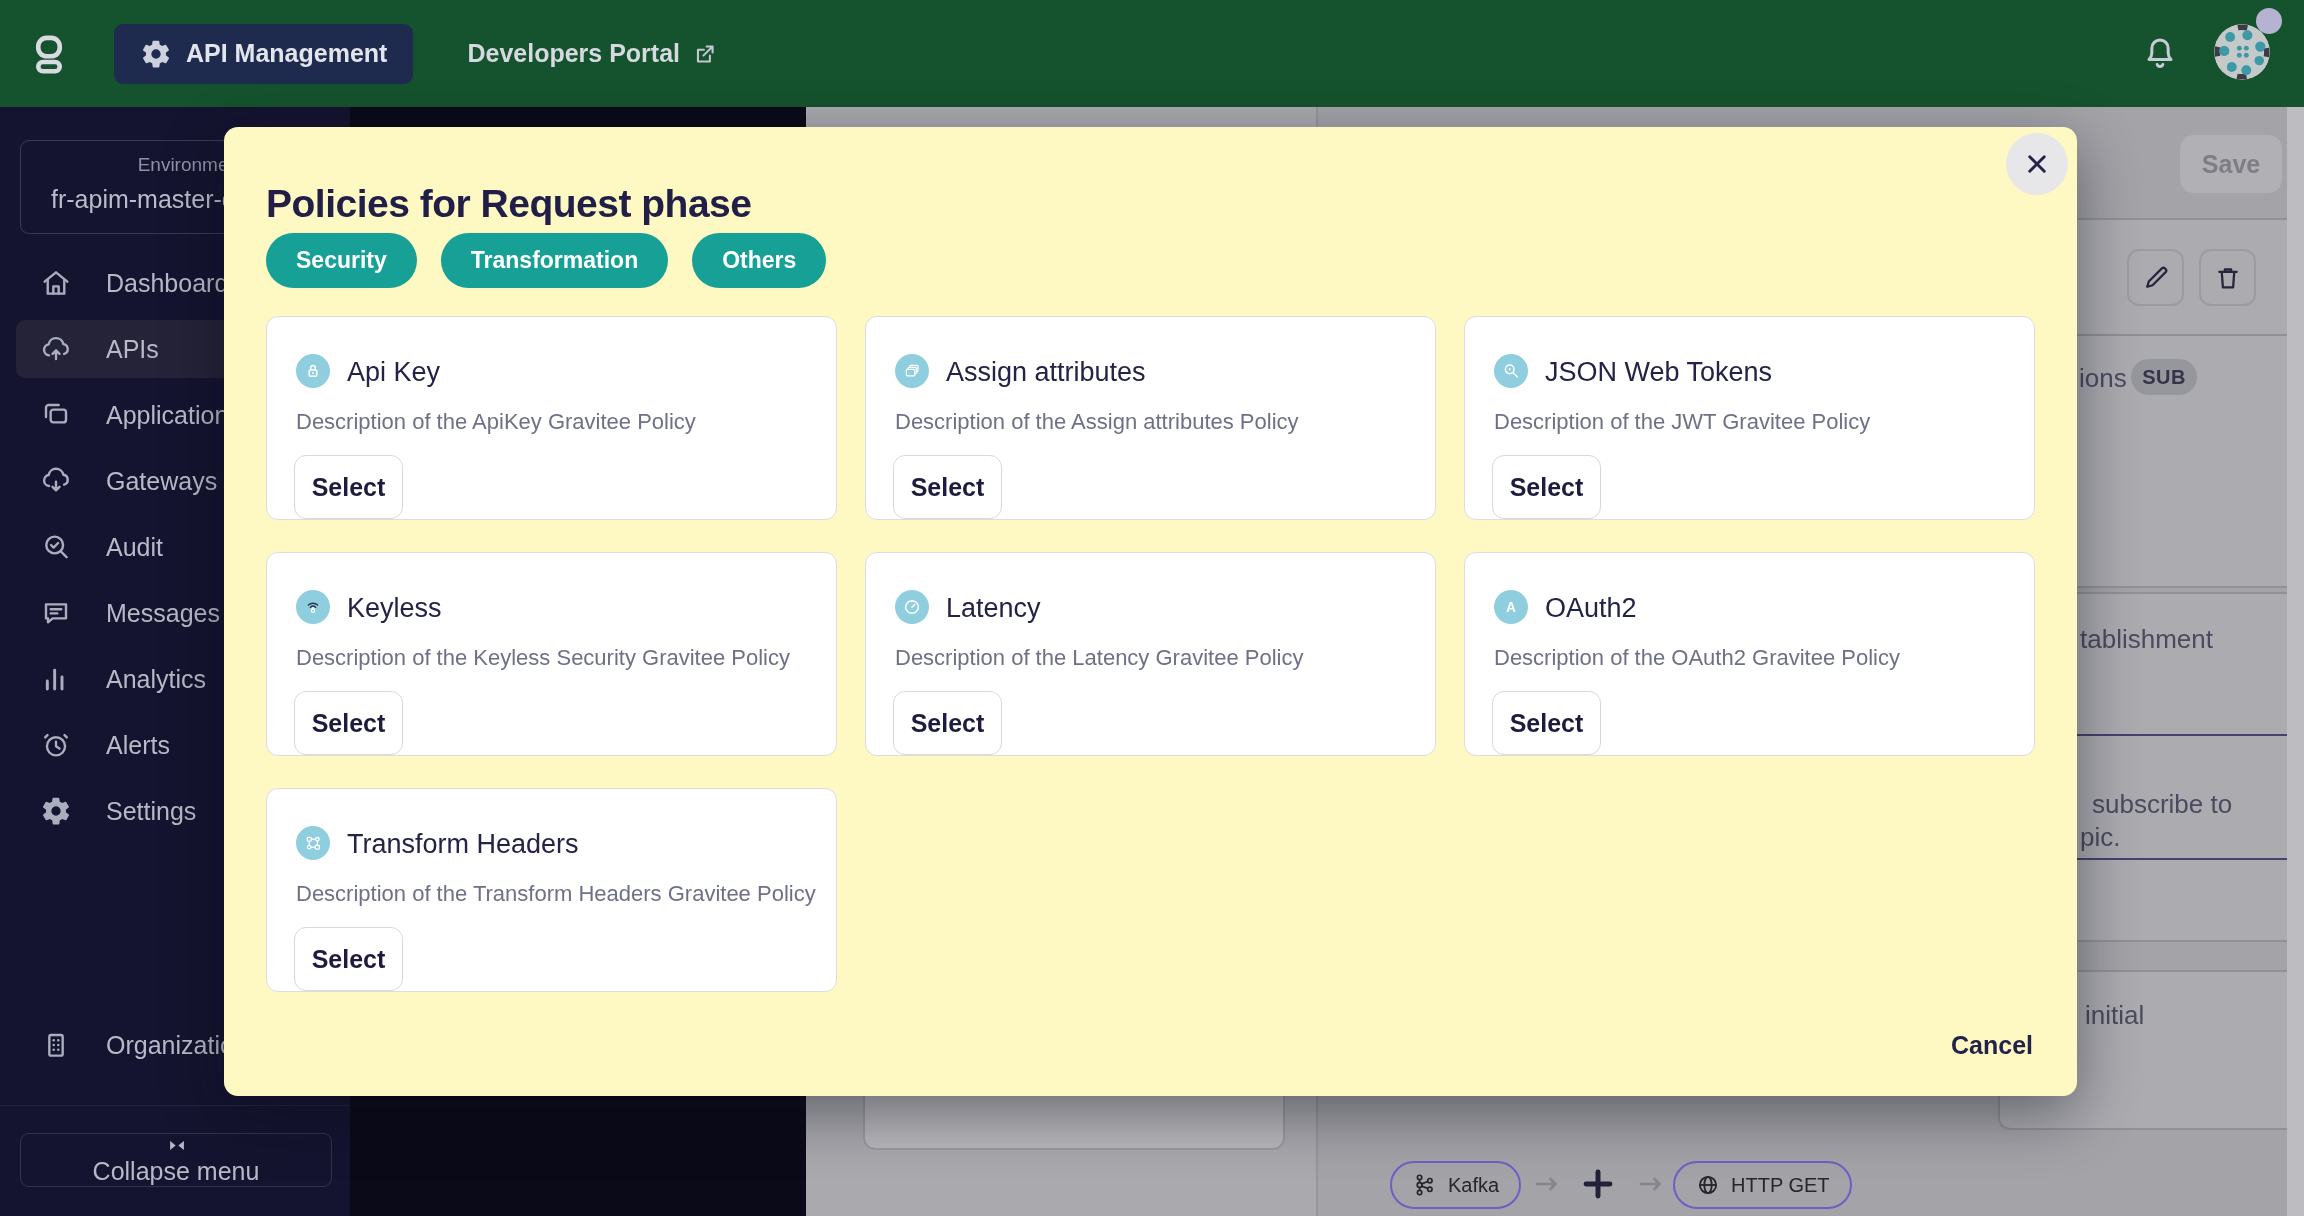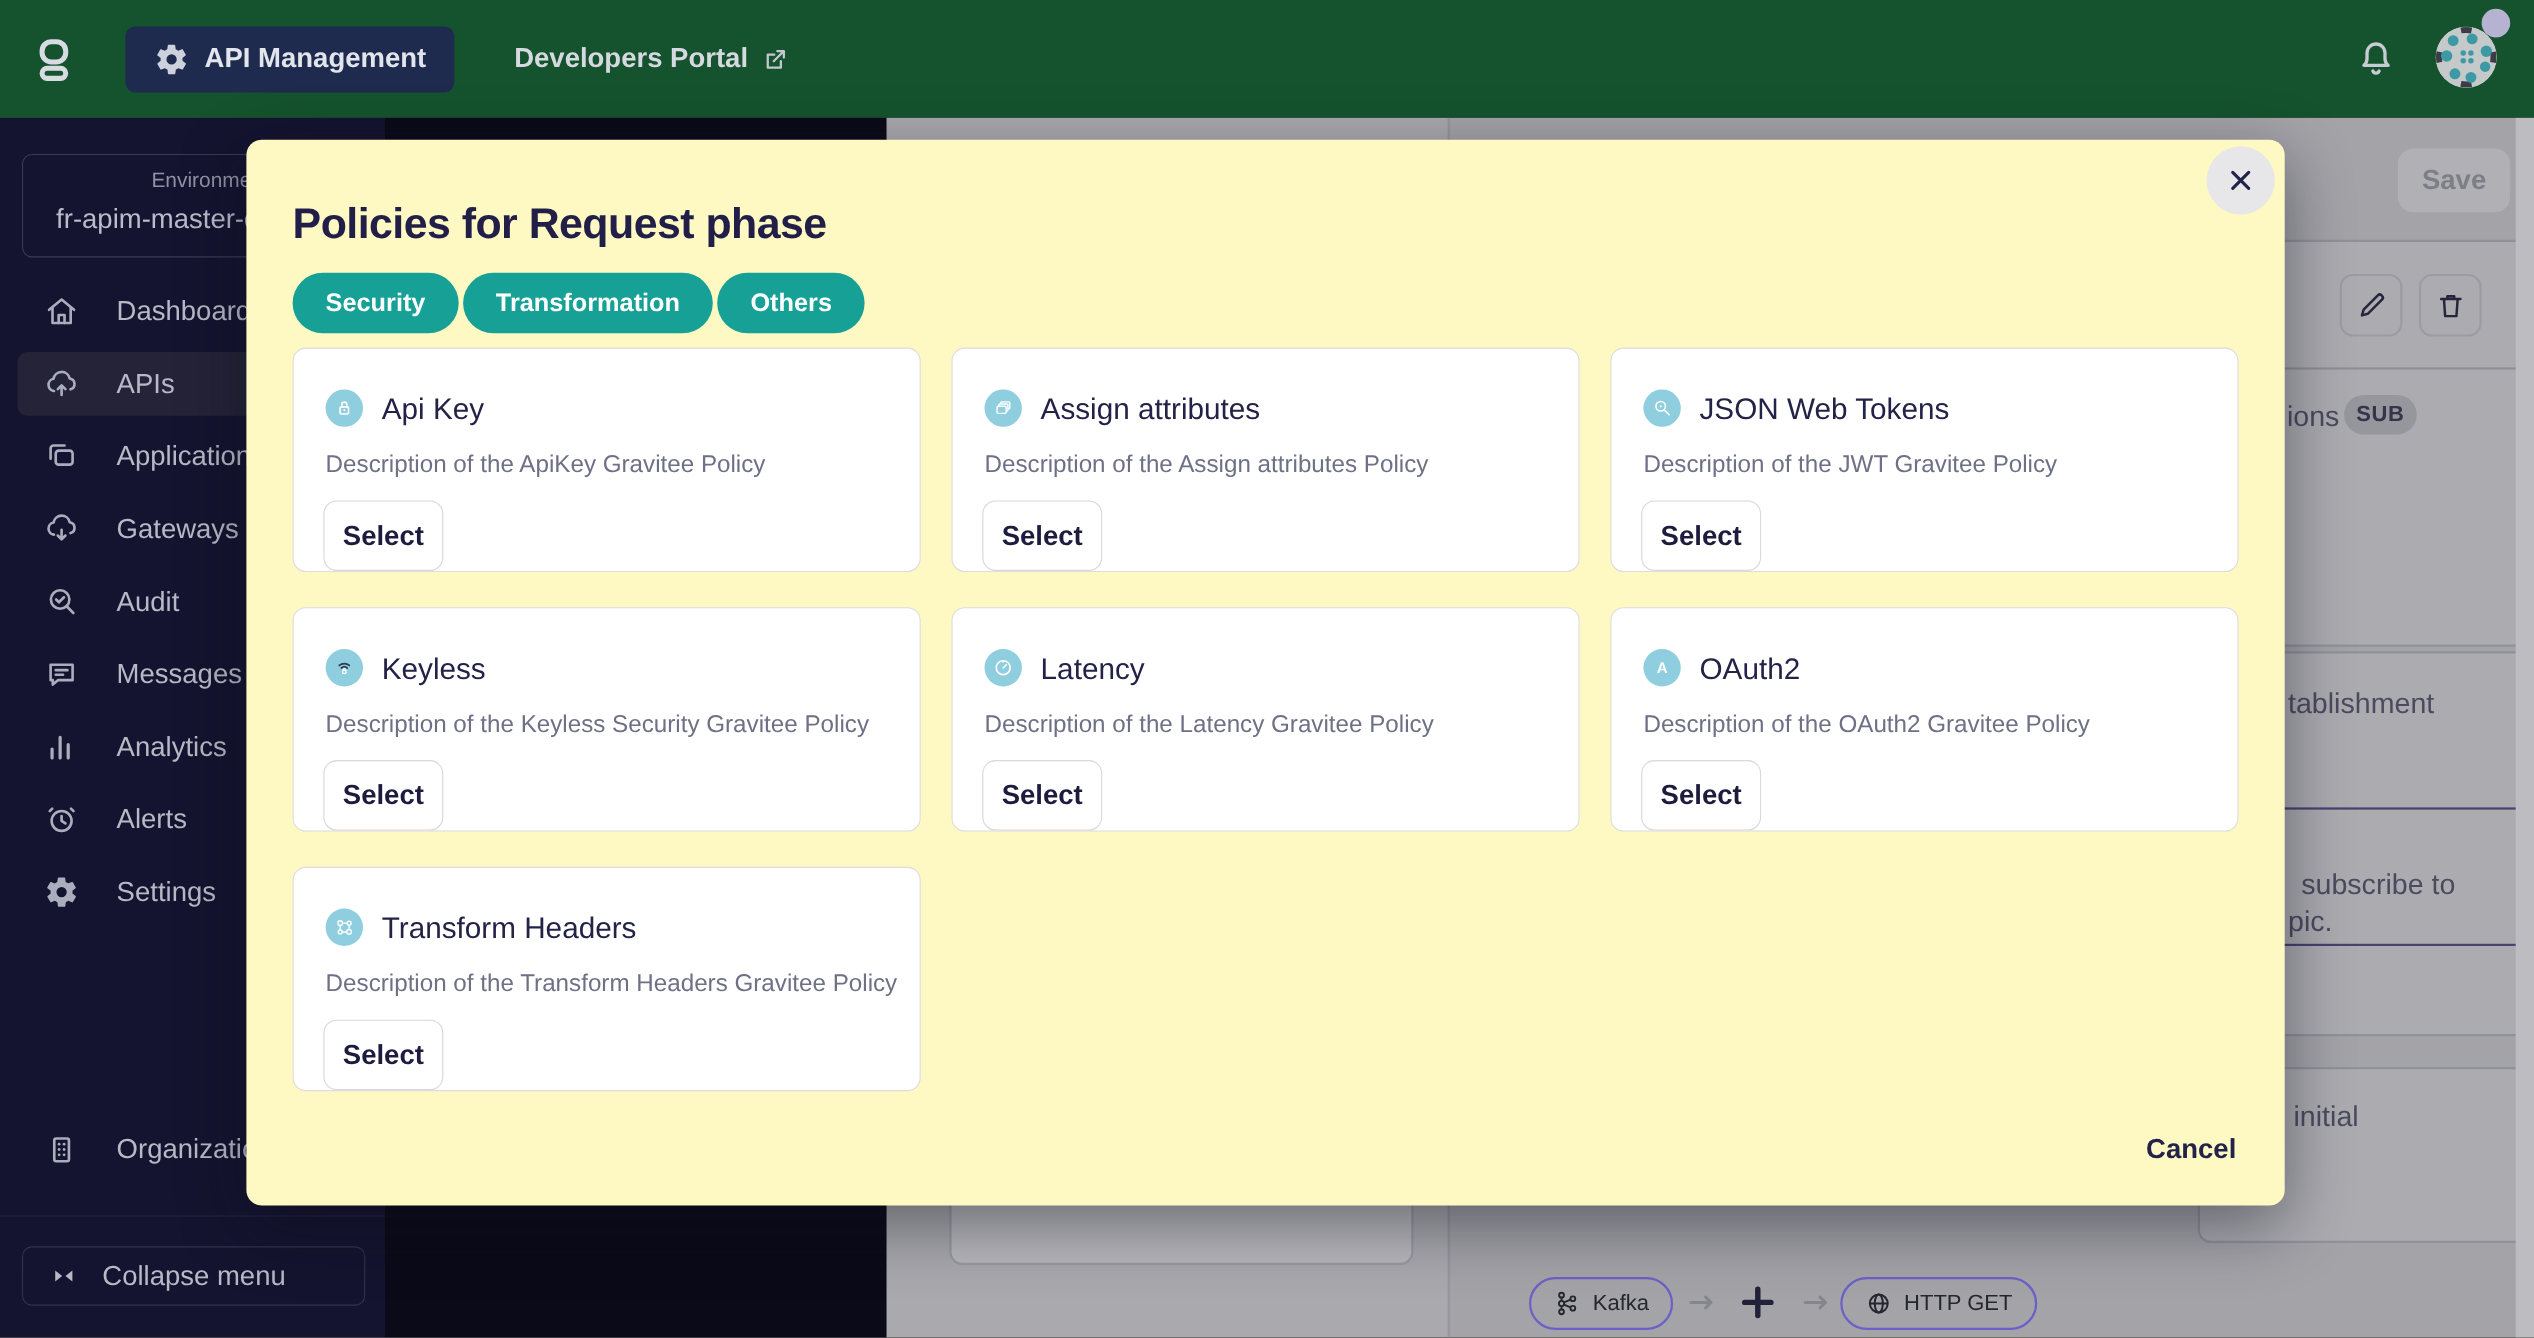--- a/index.html
+++ b/index.html
@@ -36,21 +36,21 @@
   
   #nav-list{position:absolute;left:0;top:143px;width:350px;}
   .nav-item{position:relative;height:66px;display:flex;align-items:center;cursor:pointer;}
   .nav-item .pill{position:absolute;left:16px;right:16px;top:4px;bottom:4px;border-radius:9px;}
   .nav-item.active .pill{background:#242338;}
   .nav-item svg{position:relative;width:32px;height:32px;margin-left:40px;color:#a9adbc;flex:none;}
   .nav-item .nv-label{position:relative;margin-left:34px;color:#b7bac6;font-size:25px;}
   #org-item{left:0;top:905px;width:350px;height:66px;}
   #nav-divider{left:0;top:998px;width:806px;height:1px;background:#262540;}
   #collapse-btn{left:20px;top:1026px;width:312px;height:54px;border:1px solid #33324c;border-radius:9px;
-    display:flex;align-items:center;color:#b7bac6;font-size:25px;cursor:pointer;}
+    display:flex;align-items:center;color:#b7bac6;font-size:25px;cursor:pointer;flex-direction:column;}
   #collapse-btn svg{width:26px;height:26px;margin:0 22px 0 24px;color:#b7bac6;}
 
   
   .dim-card{position:absolute;background:#ababb0;border:2px solid #91919a;border-radius:12px;}
   #save-btn{position:absolute;left:862px;top:28px;width:102px;height:58px;border-radius:14px;background:#b0b0b5;
     color:#7e7e86;font-size:25px;font-weight:bold;display:flex;align-items:center;justify-content:center;}
   .icon-btn{position:absolute;width:57px;height:57px;border:2px solid #9b9ba2;border-radius:12px;
     display:flex;align-items:center;justify-content:center;color:#26253c;}
   .icon-btn svg{width:30px;height:30px;}
   .frag{position:absolute;color:#4b4b60;font-size:26px;white-space:nowrap;}
@@ -65,21 +65,21 @@
   .flow-arrow{position:absolute;width:34px;height:34px;color:#85858d;}
   #flow-plus{position:absolute;width:44px;height:44px;color:#22213a;}
 
   
   #backdrop-modal{left:224px;top:127px;width:1853px;height:969px;background:#fef9c3;border-radius:14px;
     box-shadow:0 18px 60px rgba(10,10,25,.45);z-index:10;}
   #close-btn{position:absolute;left:1782px;top:6px;width:62px;height:62px;border-radius:50%;background:#e7e6e9;
     display:flex;align-items:center;justify-content:center;cursor:pointer;}
   #close-btn svg{width:30px;height:30px;color:#23224a;}
   #modal-title{position:absolute;left:42px;top:29px;font-size:39px;font-weight:bold;color:#211f48;letter-spacing:-.5px;}
-  #chips-row{position:absolute;left:42px;top:121px;display:flex;gap:4px;}
+  #chips-row{position:absolute;left:42px;top:106px;display:flex;gap:24px;}
   .chip{height:55px;border-radius:28px;background:#17a095;color:#ffffff;font-size:23px;font-weight:bold;
     display:flex;align-items:center;padding:0 30px;cursor:pointer;}
   #cards-grid{position:absolute;left:42px;top:189px;width:1769px;display:grid;
     grid-template-columns:repeat(3,571px);grid-auto-rows:204px;column-gap:28px;row-gap:32px;}
   .p-card{position:relative;background:#fff;border:1px solid #dcdce1;border-radius:12px;}
   .p-icon{position:absolute;left:29px;top:37px;width:34px;height:34px;border-radius:50%;background:#8fcede;
     display:flex;align-items:center;justify-content:center;}
   .p-icon svg{width:22px;height:22px;color:#ffffff;}
   .p-name{position:absolute;left:80px;top:40px;font-size:27px;color:#232247;}
   .p-desc{position:absolute;left:29px;top:92px;font-size:22px;color:#6e7086;}

